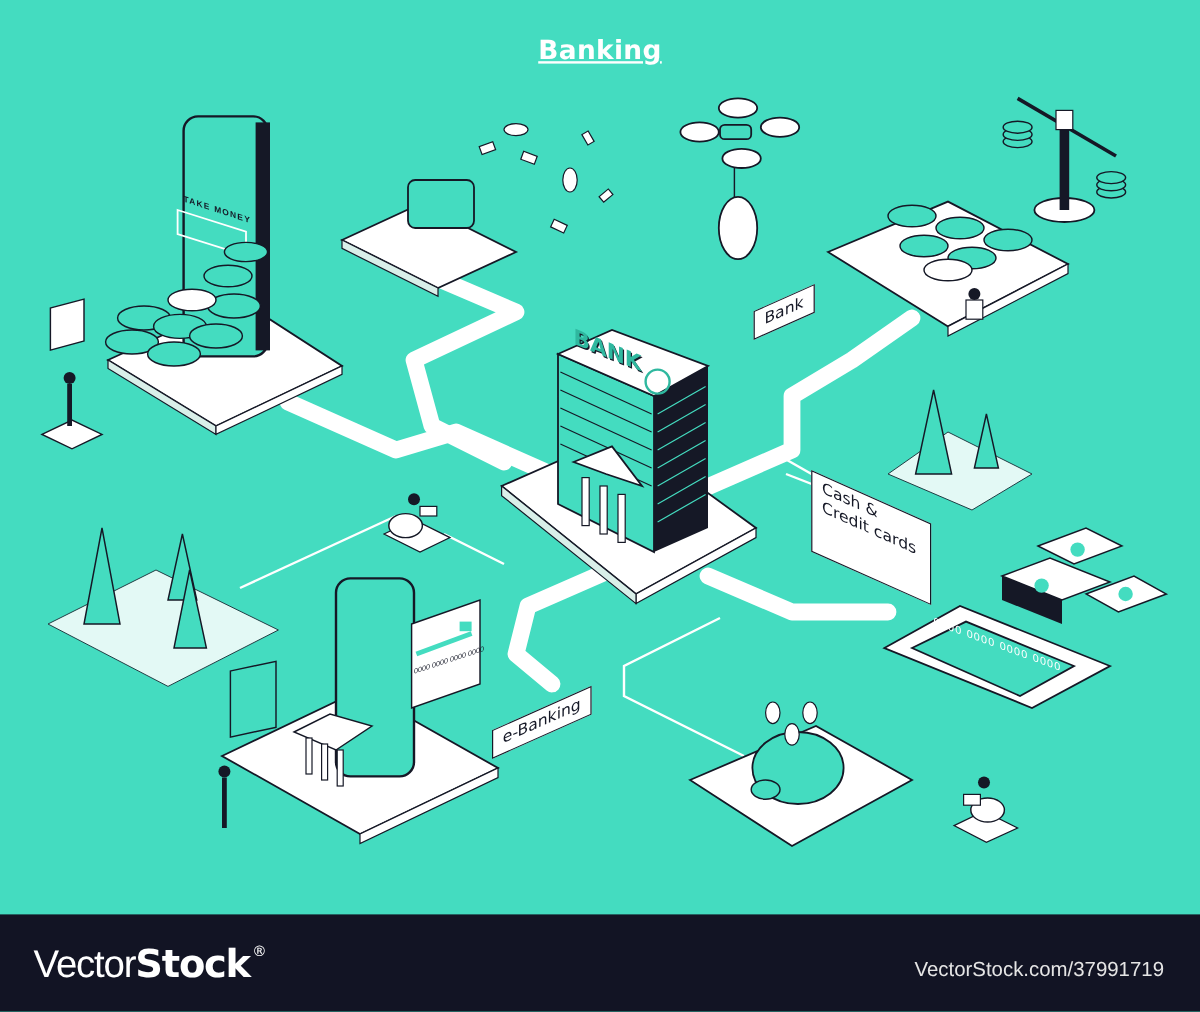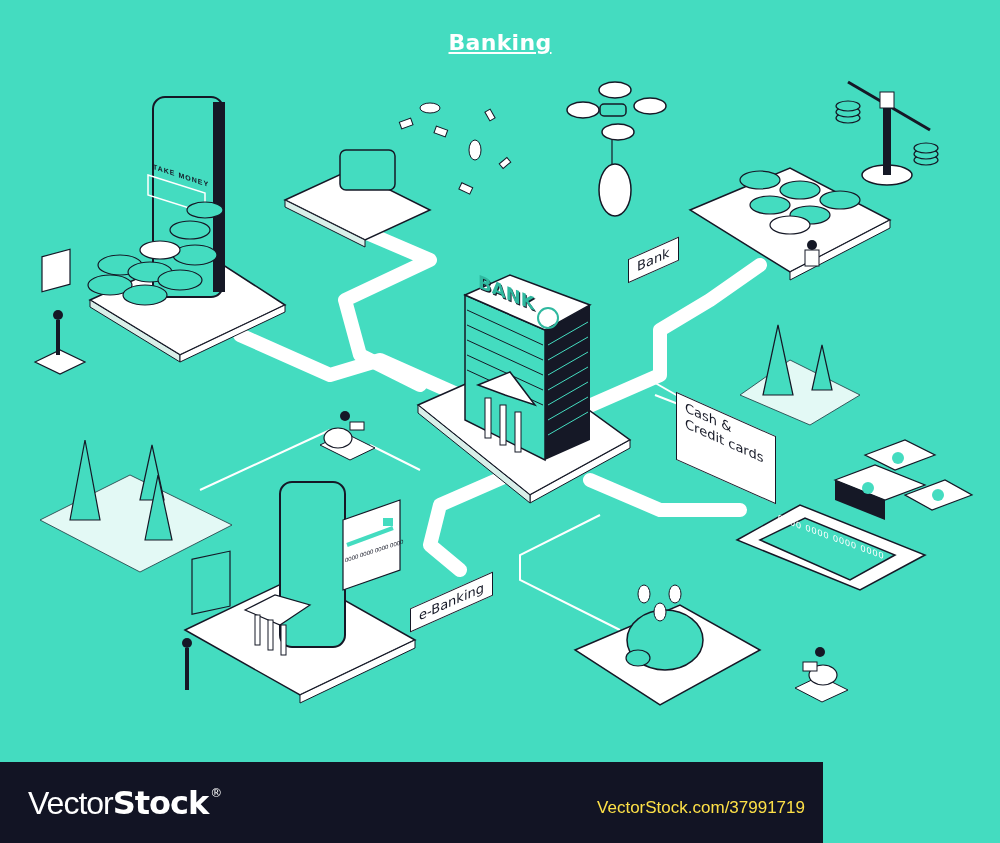--- a/index.html
+++ b/index.html
@@ -1,26 +1,26 @@
 <!DOCTYPE html>
 <html><head>
 <meta charset="utf-8">
 <style>
   html, body { margin:0; padding:0; }
   body { width:1000px; height:843px; overflow:hidden; background:#44dcc0; font-family:"Liberation Sans", sans-serif; position:relative; }
   .scene { position:absolute; left:0; top:0; width:1000px; height:762px; background:#44dcc0; overflow:hidden; }
   .title { position:absolute; left:0; width:1000px; top:30px; text-align:center; color:#ffffff; font-weight:bold; font-size:22px; font-family:"DejaVu Sans", sans-serif; letter-spacing:0.3px;text-decoration:underline; }
   svg.art { position:absolute; left:0; top:0; }
   .label { position:absolute; background:#ffffff; border:1.5px solid #151826; color:#151826; font-family:"DejaVu Sans", sans-serif; font-size:13px; padding:3px 8px; line-height:16px; white-space:pre-line; }
-  .footer { position:absolute; left:0; top:762px; width:823px; height:81px; background:#121424; }
+  .footer { position:absolute; left:0; top:762px; width:1000px; height:81px; background:#121424; }
   .brand { position:absolute; left:28px; top:22px; color:#ffffff; font-size:32px; font-family:"DejaVu Sans", sans-serif; letter-spacing:-1px; }
   .brand .light { font-weight:normal; font-family:"Liberation Sans", sans-serif; }
   .brand .bold { font-weight:bold; }
   .brand sup { font-size:12px; vertical-align:top; position:relative; top:2px; margin-left:2px; }
-  .ref { position:absolute; right:18px; top:36px; color:#fde047; font-size:17px; font-family:"Liberation Sans", sans-serif; }
+  .ref { position:absolute; right:30px; top:36px; color:#e5e5e5; font-size:17px; font-family:"Liberation Sans", sans-serif; }
 </style>
 </head>
 <body>
 
 <div class="scene">
 
   <svg class="art" width="1000" height="762" viewBox="0 0 1000 762">
 
     <g fill="none" stroke="#ffffff" stroke-width="14" stroke-linecap="round" stroke-linejoin="round">
       <path d="M240 335 L330 375 L380 360 L470 400"></path>

